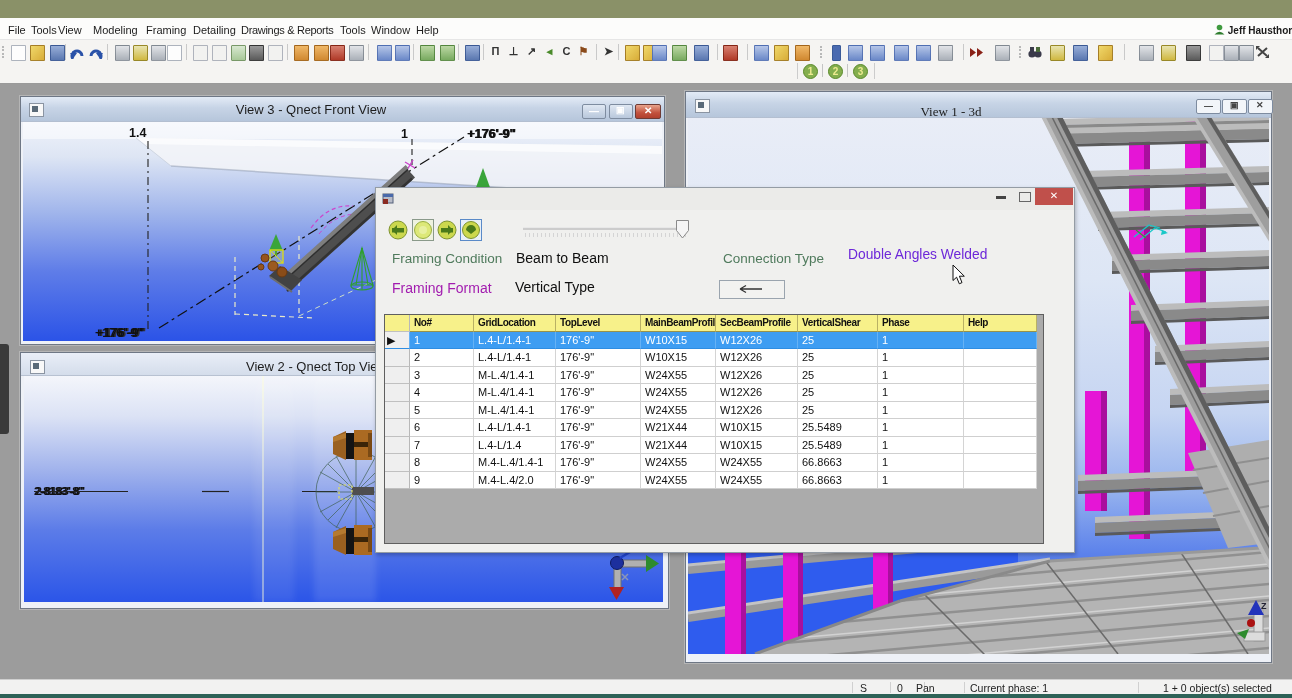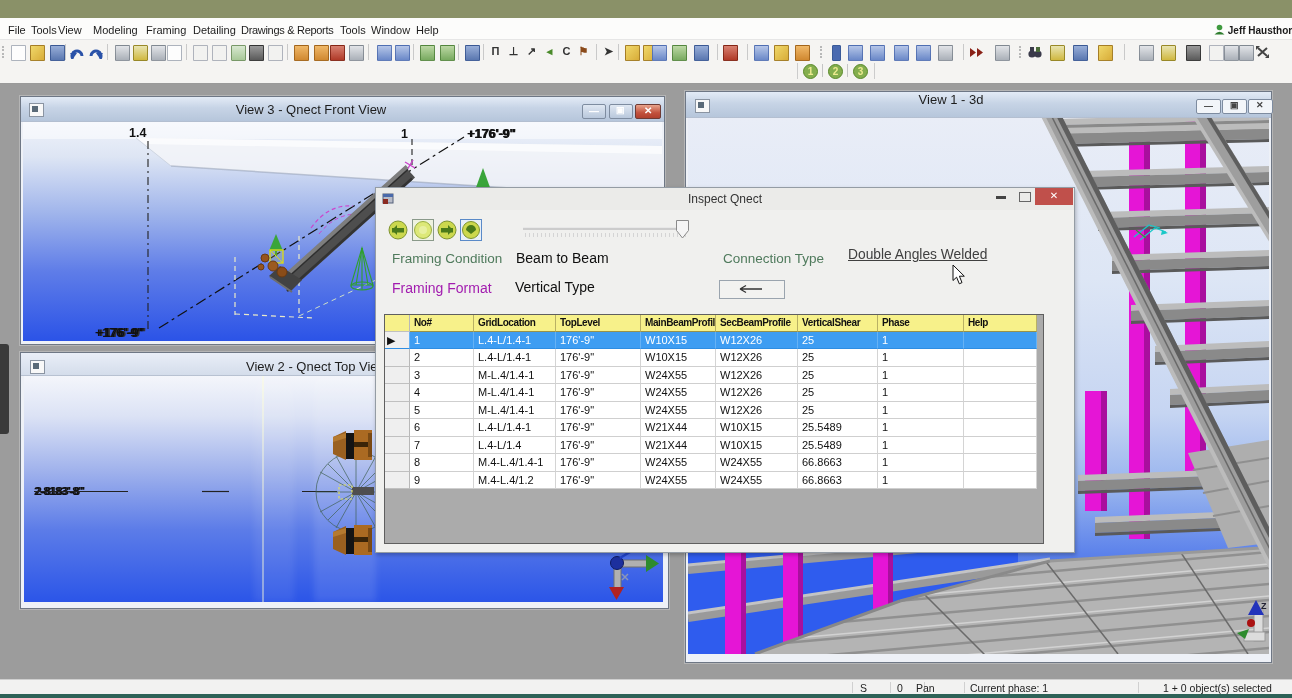--- a/index.html
+++ b/index.html
@@ -311,21 +311,21 @@
   <path d="M 598,198 l 6,6 m 0,-6 l -6,6" stroke="#8a96b8" stroke-width="1.5"></path>
  </svg>
  </div>
 </div>
 
 <div class="win" id="win1" style="left:685px;top:7px;width:585px;height:570px;">
  <div class="wtitle" style="height:26px;"></div>
  <div class="wicon" style="left:9px;top:7px;">
           <i></i>
         </div>
- <div class="wtext" style="left:35px;right:90px;top:0;">View 1 - 3d</div>
+ <div class="wtext" style="left:35px;right:90px;top:12px;font-family:Liberation Serif, serif;">View 1 - 3d</div>
  <div class="wbtn" style="left:510px;top:7px;width:23px;height:13px;background:#f2f5f9;">
           <span class="glyph" style="left:7px;top:1px;font-size:9px;color:#444;">—</span>
         </div>
  <div class="wbtn" style="left:536px;top:7px;width:23px;height:13px;background:#f2f5f9;">
           <span class="glyph" style="left:7px;top:0px;font-size:9px;color:#444;">▣</span>
         </div>
  <div class="wbtn" style="left:562px;top:7px;width:23px;height:13px;background:#f2f5f9;">
           <span class="glyph" style="left:7px;top:0px;font-size:9px;color:#444;">✕</span>
         </div>
  <div class="abs" id="v1c" style="left:2px;top:26px;width:581px;height:536px;">
@@ -491,21 +491,20 @@
  </div>
 </div>
 
 <div class="abs" id="dialog" style="left:375px;top:103px;width:698px;height:364px;background:#f0f0ee;border:1px solid #949ca4;box-shadow:1px 2px 4px rgba(0,0,0,.25);">
  <div class="abs" style="left:0;top:0;width:698px;height:22px;background:#ebebe9;"></div>
  <svg class="abs" style="left:6px;top:5px" width="12" height="11">
           <rect x="1" y="1" width="10" height="9" fill="#b8bcc8" stroke="#55607a"></rect>
           <rect x="1" y="1" width="10" height="3" fill="#4a6aaa"></rect>
           <rect x="1" y="6" width="5" height="5" fill="#8a2a20"></rect>
         </svg>
- <div class="abs" style="left:0;top:4px;width:698px;text-align:center;font-size:12px;color:#333;">Inspect Qnect</div>
  <div class="abs" style="left:620px;top:8px;width:10px;height:3px;background:#444;"></div>
  <div class="abs" style="left:643px;top:4px;width:10px;height:8px;border:1.5px solid #666;"></div>
  <div class="abs" style="left:659px;top:0;width:38px;height:17px;background:#c0504b;color:#fff;text-align:center;font-size:10px;line-height:16px;">✕</div>
 
  <svg class="abs" style="left:11px;top:30px" width="100" height="25">
   <g>
             <circle cx="11" cy="12" r="9" fill="#ccd84e" stroke="#7e9430"></circle>
             <rect x="5" y="10" width="12" height="4.5" fill="#4a7a1a"></rect>
             <polygon points="5,12 10,7 10,17" fill="#4a7a1a"></polygon>
           </g>
@@ -527,21 +526,21 @@
  </svg>
 
  <div class="abs" style="left:147px;top:39px;width:166px;height:2px;background:#cccccc;border-top:1px solid #e8e8e8;"></div>
  <div class="abs" style="left:149px;top:45px;width:162px;height:4px;background:repeating-linear-gradient(90deg,#d4d4d4 0 1px,transparent 1px 4px);"></div>
  <svg class="abs" style="left:299px;top:31px" width="15" height="21">
           <path d="M 1.5,1.5 h 12 v 10 l -6,7.5 l -6,-7.5 Z" fill="#f5f5f5" stroke="#8a8a8a"></path>
         </svg>
  <div class="abs" style="left:16px;top:63px;font-size:13.5px;color:#4f7a5c;">Framing Condition</div>
  <div class="abs" style="left:140px;top:62px;font-size:14px;color:#0e0e0e;">Beam to Beam</div>
  <div class="abs" style="left:347px;top:63px;font-size:13.5px;color:#4f7a5c;">Connection Type</div>
- <div class="abs" style="left:472px;top:59px;font-size:13.8px;color:#404040;text-decoration:underline;">Double Angles Welded</div>
+ <div class="abs" style="left:472px;top:59px;font-size:13.8px;color:#6d28d9;">Double Angles Welded</div>
  <div class="abs" style="left:16px;top:92px;font-size:14px;color:#a21caf;">Framing Format</div>
  <div class="abs" style="left:139px;top:91px;font-size:14px;color:#0e0e0e;">Vertical Type</div>
  <div class="abs" style="left:343px;top:92px;width:64px;height:17px;background:#f2f2f0;border:1px solid #9aa4ae;text-align:center;">
   <svg width="62" height="15">
             <path d="M 20,8 h 22 M 20,8 l 6,-3.5 M 20,8 l 6,3.5" stroke="#333" stroke-width="1.3" fill="none"></path>
           </svg>
         </div>
 
  <svg class="abs" style="left:576px;top:76px" width="15" height="22">
           <path d="M 1,1 L 1,16.5 L 4.6,13.2 L 7.3,19.8 L 10,18.6 L 7.4,12.2 L 12.3,12.2 Z" fill="#fff" stroke="#111" stroke-width="1"></path>
@@ -643,21 +642,21 @@
             <div class="tc c3">176'-9"</div>
             <div class="tc c4">W24X55</div>
             <div class="tc c5">W24X55</div>
             <div class="tc c6">66.8663</div>
             <div class="tc c7">1</div>
             <div class="tc c8"></div>
           </div>
   <div class="trow">
             <div class="tc rh c0"></div>
             <div class="tc c1">9</div>
-            <div class="tc c2">M.4-L.4/1.2</div>
+            <div class="tc c2">M.4-L.4/2.0</div>
             <div class="tc c3">176'-9"</div>
             <div class="tc c4">W24X55</div>
             <div class="tc c5">W24X55</div>
             <div class="tc c6">66.8663</div>
             <div class="tc c7">1</div>
             <div class="tc c8"></div>
           </div>
  </div>
 </div>
 </div>

